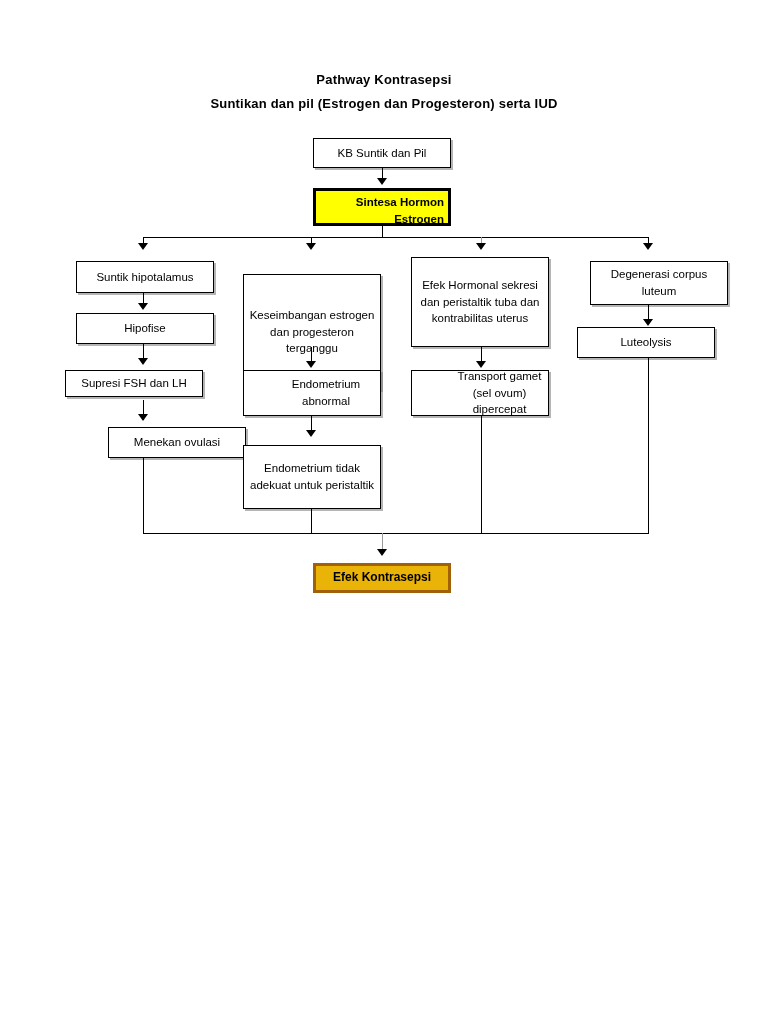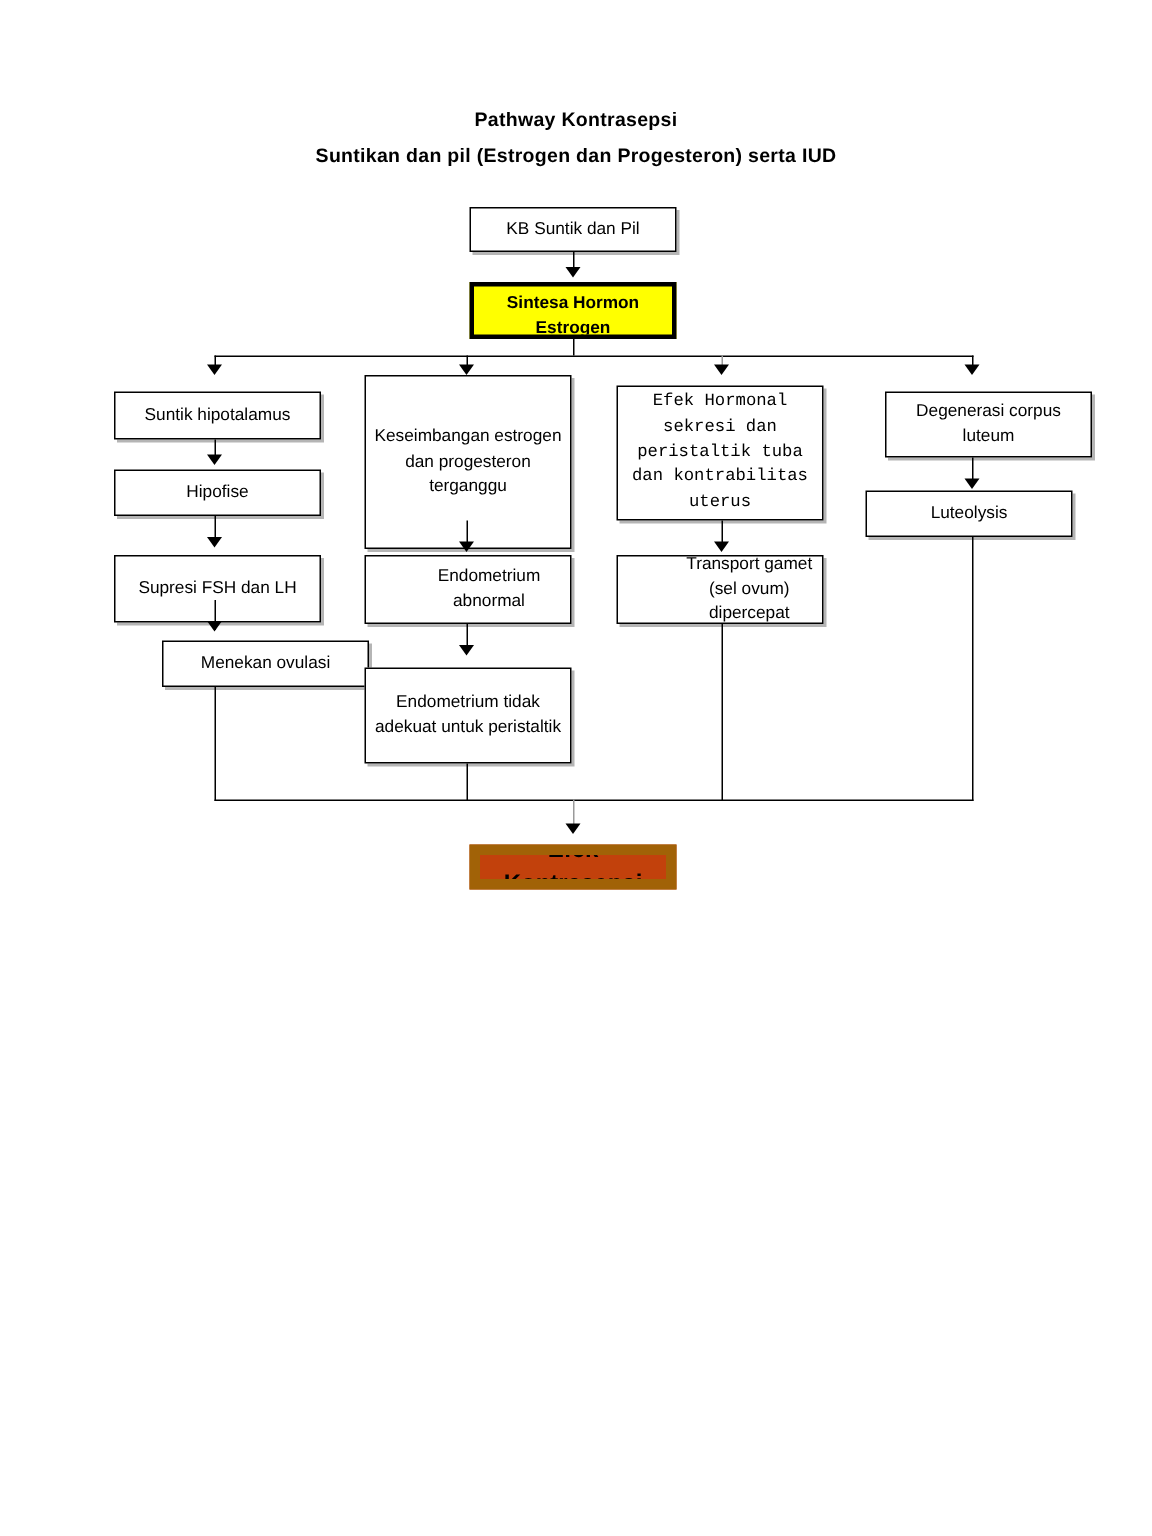--- a/index.html
+++ b/index.html
@@ -61,26 +61,27 @@
   .node.shadowed {
     box-shadow: 2px 2px 0 rgba(120,120,120,0.55);
   }
   .node.highlight-yellow {
     background: #FFFF00;
     border: 3px solid #000000;
     font-weight: bold;
     font-size: 11.5px;
     align-items: flex-start;
     padding-top: 3px;
+    text-align: right;
   }
   .node.highlight-green {
-    background: #c2410c;
-    border: 7px solid #a16207;
+    background: #eab308;
+    border: 3px solid #a16207;
     font-weight: bold;
-    font-size: 16px;
+    font-size: 12px;
   }
 
   
   .vline {
     position: absolute;
     width: 1px;
     background: #000000;
   }
   .hline {
     position: absolute;
@@ -135,44 +136,44 @@
   <div class="node shadowed" style="left:76px; top:261px; width:138px; height:32px;">Suntik hipotalamus</div>
 
   <div class="vline" style="left:143px; top:293px; height:12px;"></div>
   <div class="arrowhead" style="left:138px; top:303px;"></div>
 
   <div class="node shadowed" style="left:76px; top:313px; width:138px; height:31px;">Hipofise</div>
 
   <div class="vline" style="left:143px; top:344px; height:18px;"></div>
   <div class="arrowhead" style="left:138px; top:358px;"></div>
 
-  <div class="node shadowed" style="left:76px; top:370px; width:138px; height:45px;">Supresi FSH dan LH</div>
+  <div class="node shadowed" style="left:65px; top:370px; width:138px; height:27px;">Supresi FSH dan LH</div>
 
   <div class="vline" style="left:143px; top:400px; height:20px;"></div>
   <div class="arrowhead" style="left:138px; top:414px;"></div>
 
   <div class="node shadowed" style="left:76px; top:427px; width:138px; height:31px;margin-left:32px;">Menekan ovulasi</div>
 
   <div class="vline" style="left:143px; top:458px; height:76px;"></div>
 
-  <div class="node shadowed" style="left:243px; top:250px; width:138px; height:116px;">Keseimbangan estrogen dan progesteron terganggu</div>
+  <div class="node shadowed" style="left:243px; top:274px; width:138px; height:116px;">Keseimbangan estrogen dan progesteron terganggu</div>
 
   <div class="vline" style="left:311px; top:347px; height:18px;"></div>
   <div class="arrowhead" style="left:306px; top:361px;"></div>
 
   <div class="node shadowed" style="left:243px; top:370px; width:138px; height:46px;padding-left:32px;">Endometrium abnormal</div>
 
   <div class="vline" style="left:311px; top:416px; height:18px;"></div>
   <div class="arrowhead" style="left:306px; top:430px;"></div>
 
   <div class="node shadowed" style="left:243px; top:445px; width:138px; height:64px;">Endometrium tidak adekuat untuk peristaltik</div>
 
   <div class="vline" style="left:311px; top:509px; height:25px;"></div>
 
-  <div class="node shadowed" style="left:411px; top:257px; width:138px; height:90px;font-family:Liberation Mono, monospace;">Efek Hormonal sekresi dan peristaltik tuba dan kontrabilitas uterus</div>
+  <div class="node shadowed" style="left:411px; top:257px; width:138px; height:90px;">Efek Hormonal sekresi dan peristaltik tuba dan kontrabilitas uterus</div>
 
   <div class="vline" style="left:481px; top:347px; height:18px;"></div>
   <div class="arrowhead" style="left:476px; top:361px;"></div>
 
   <div class="node shadowed" style="left:411px; top:370px; width:138px; height:46px;padding-left:43px;">Transport gamet (sel ovum) dipercepat</div>
 
   <div class="vline" style="left:481px; top:416px; height:118px;"></div>
 
   <div class="node shadowed" style="left:577px; top:261px; width:138px; height:44px;margin-left:13px;">Degenerasi corpus luteum</div>
 

